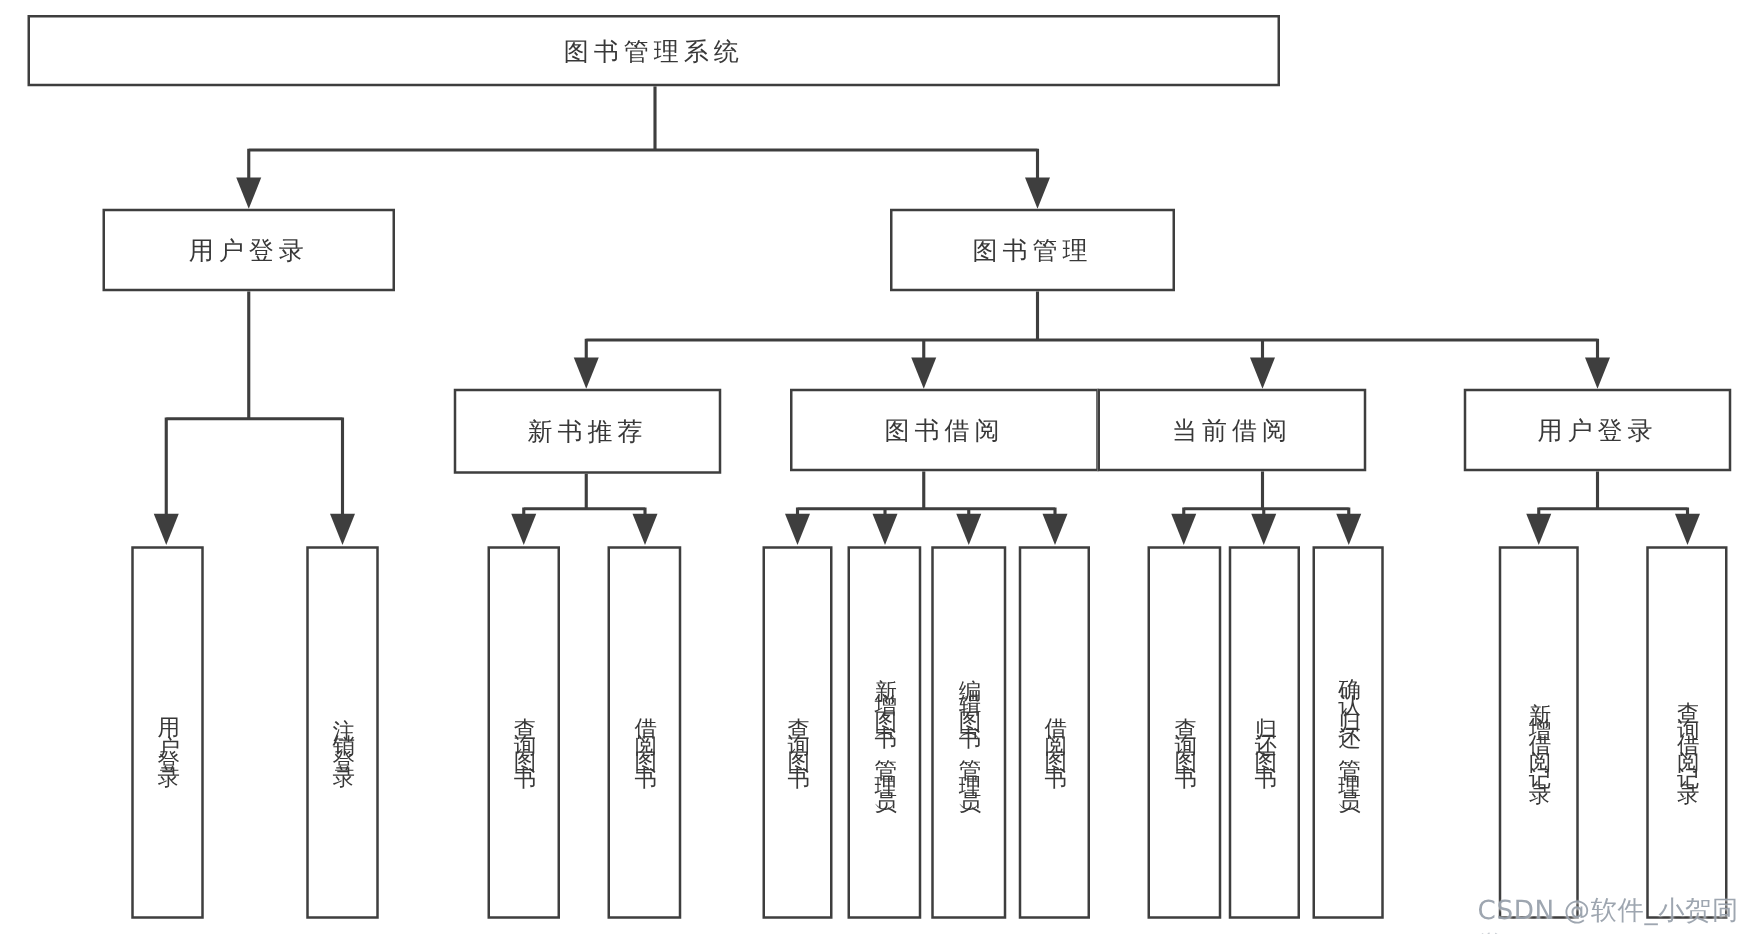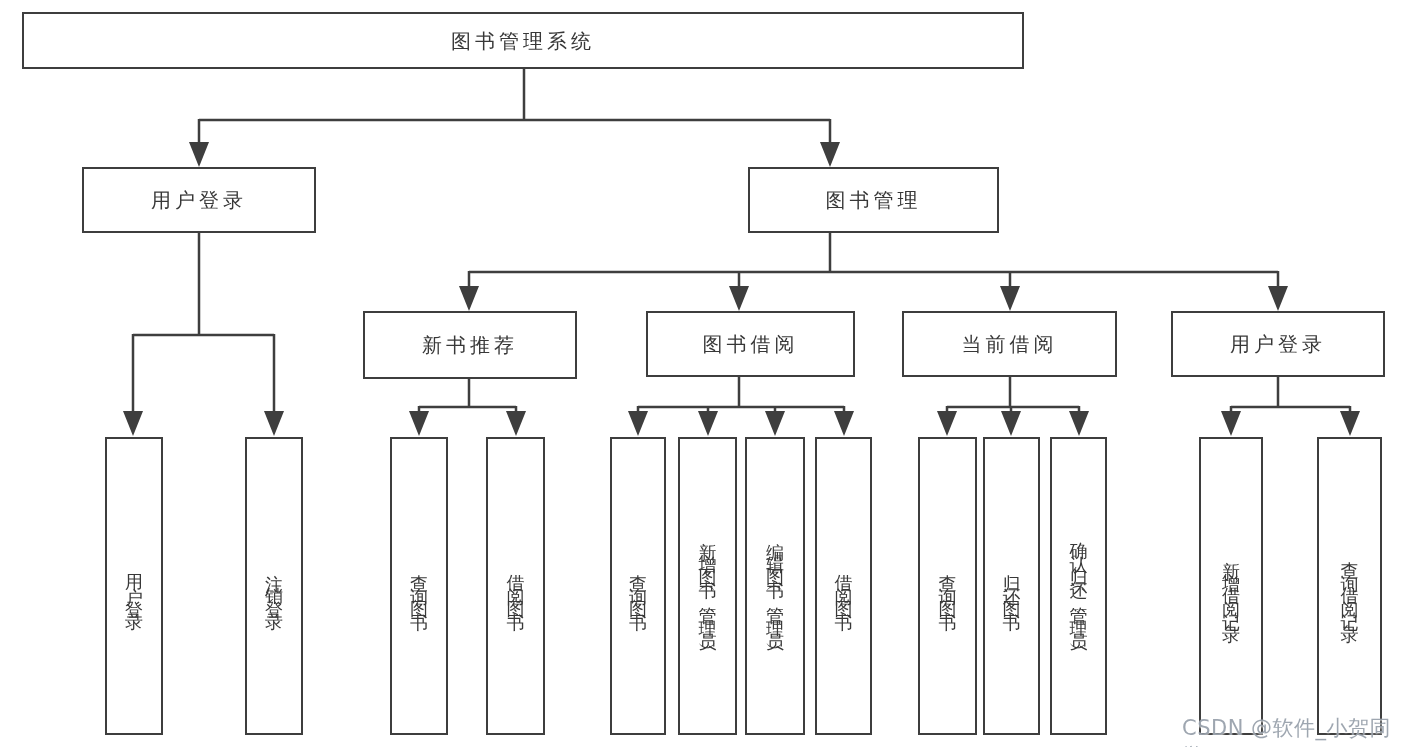--- a/index.html
+++ b/index.html
@@ -93,25 +93,25 @@
     <g>
       <path d="M1278,377 V408 M1231,407 H1350 M1231,406 V413 M1350,406 V413"></path>
       <polygon points="1221,411 1241,411 1231,436" fill="#3e3e3e" stroke="none"></polygon>
       <polygon points="1340,411 1360,411 1350,436" fill="#3e3e3e" stroke="none"></polygon>
     </g>
   </svg>
 
   <div class="box" style="left:22px;top:12px;width:1002px;height:57px">图书管理系统</div>
 
   <div class="box" style="left:82px;top:167px;width:234px;height:66px">用户登录</div>
-  <div class="box" style="left:748px;top:167px;width:251px;height:66px">图书管理</div>
+  <div class="box" style="left:712px;top:167px;width:228px;height:66px">图书管理</div>
 
   <div class="box" style="left:363px;top:311px;width:214px;height:68px">新书推荐</div>
-  <div class="box" style="left:646px;top:311px;width:209px;height:66px">图书借阅</div>
-  <div class="box" style="left:902px;top:311px;width:215px;height:66px">当前借阅</div>
+  <div class="box" style="left:632px;top:311px;width:247px;height:66px">图书借阅</div>
+  <div class="box" style="left:878px;top:311px;width:215px;height:66px">当前借阅</div>
   <div class="box" style="left:1171px;top:311px;width:214px;height:66px">用户登录</div>
 
   <div class="box vbox" style="left:105px;top:437px;width:58px;height:298px">用户登录</div>
   <div class="box vbox" style="left:245px;top:437px;width:58px;height:298px">注销登录</div>
 
   <div class="box vbox" style="left:390px;top:437px;width:58px;height:298px">查询图书</div>
   <div class="box vbox" style="left:486px;top:437px;width:59px;height:298px">借阅图书</div>
 
   <div class="box vbox" style="left:610px;top:437px;width:56px;height:298px">查询图书</div>
   <div class="box vbox" style="left:678px;top:437px;width:59px;height:298px">新增图书（管理员）</div>

